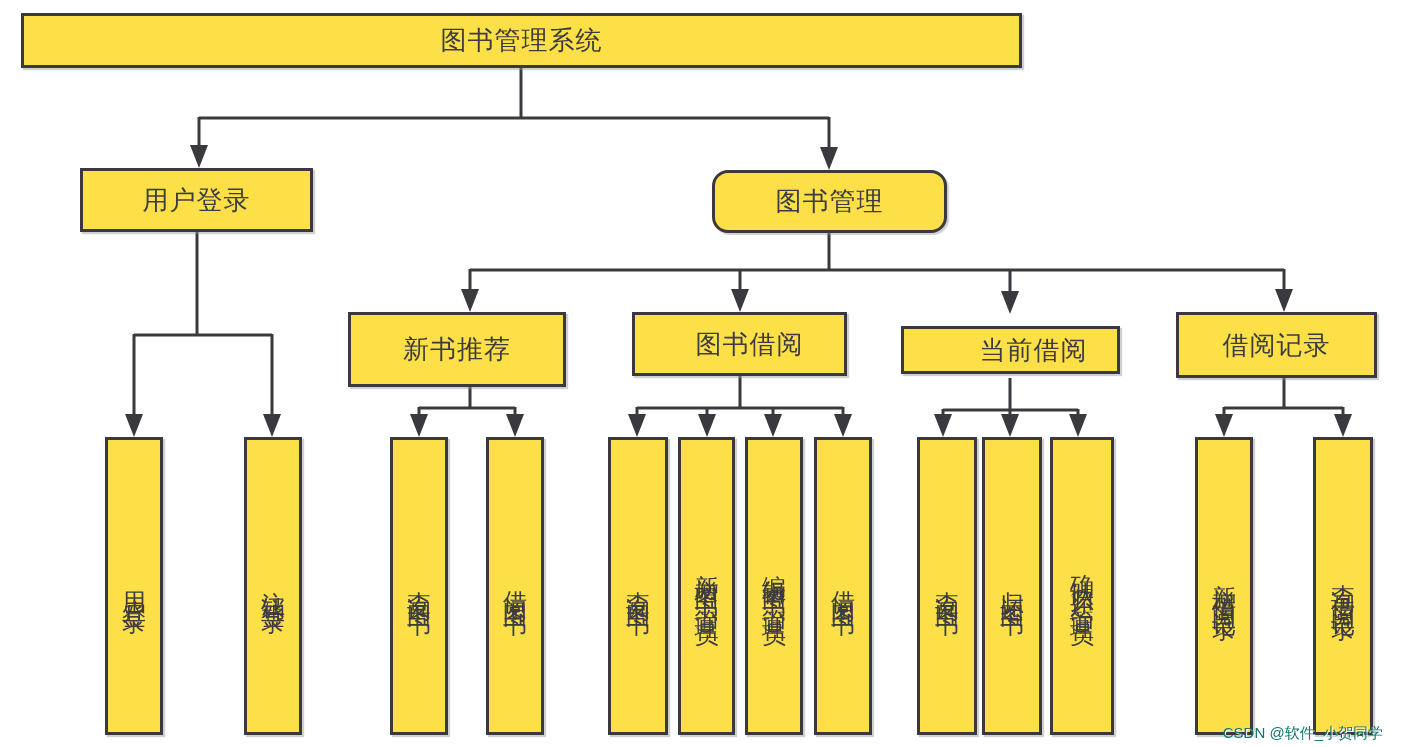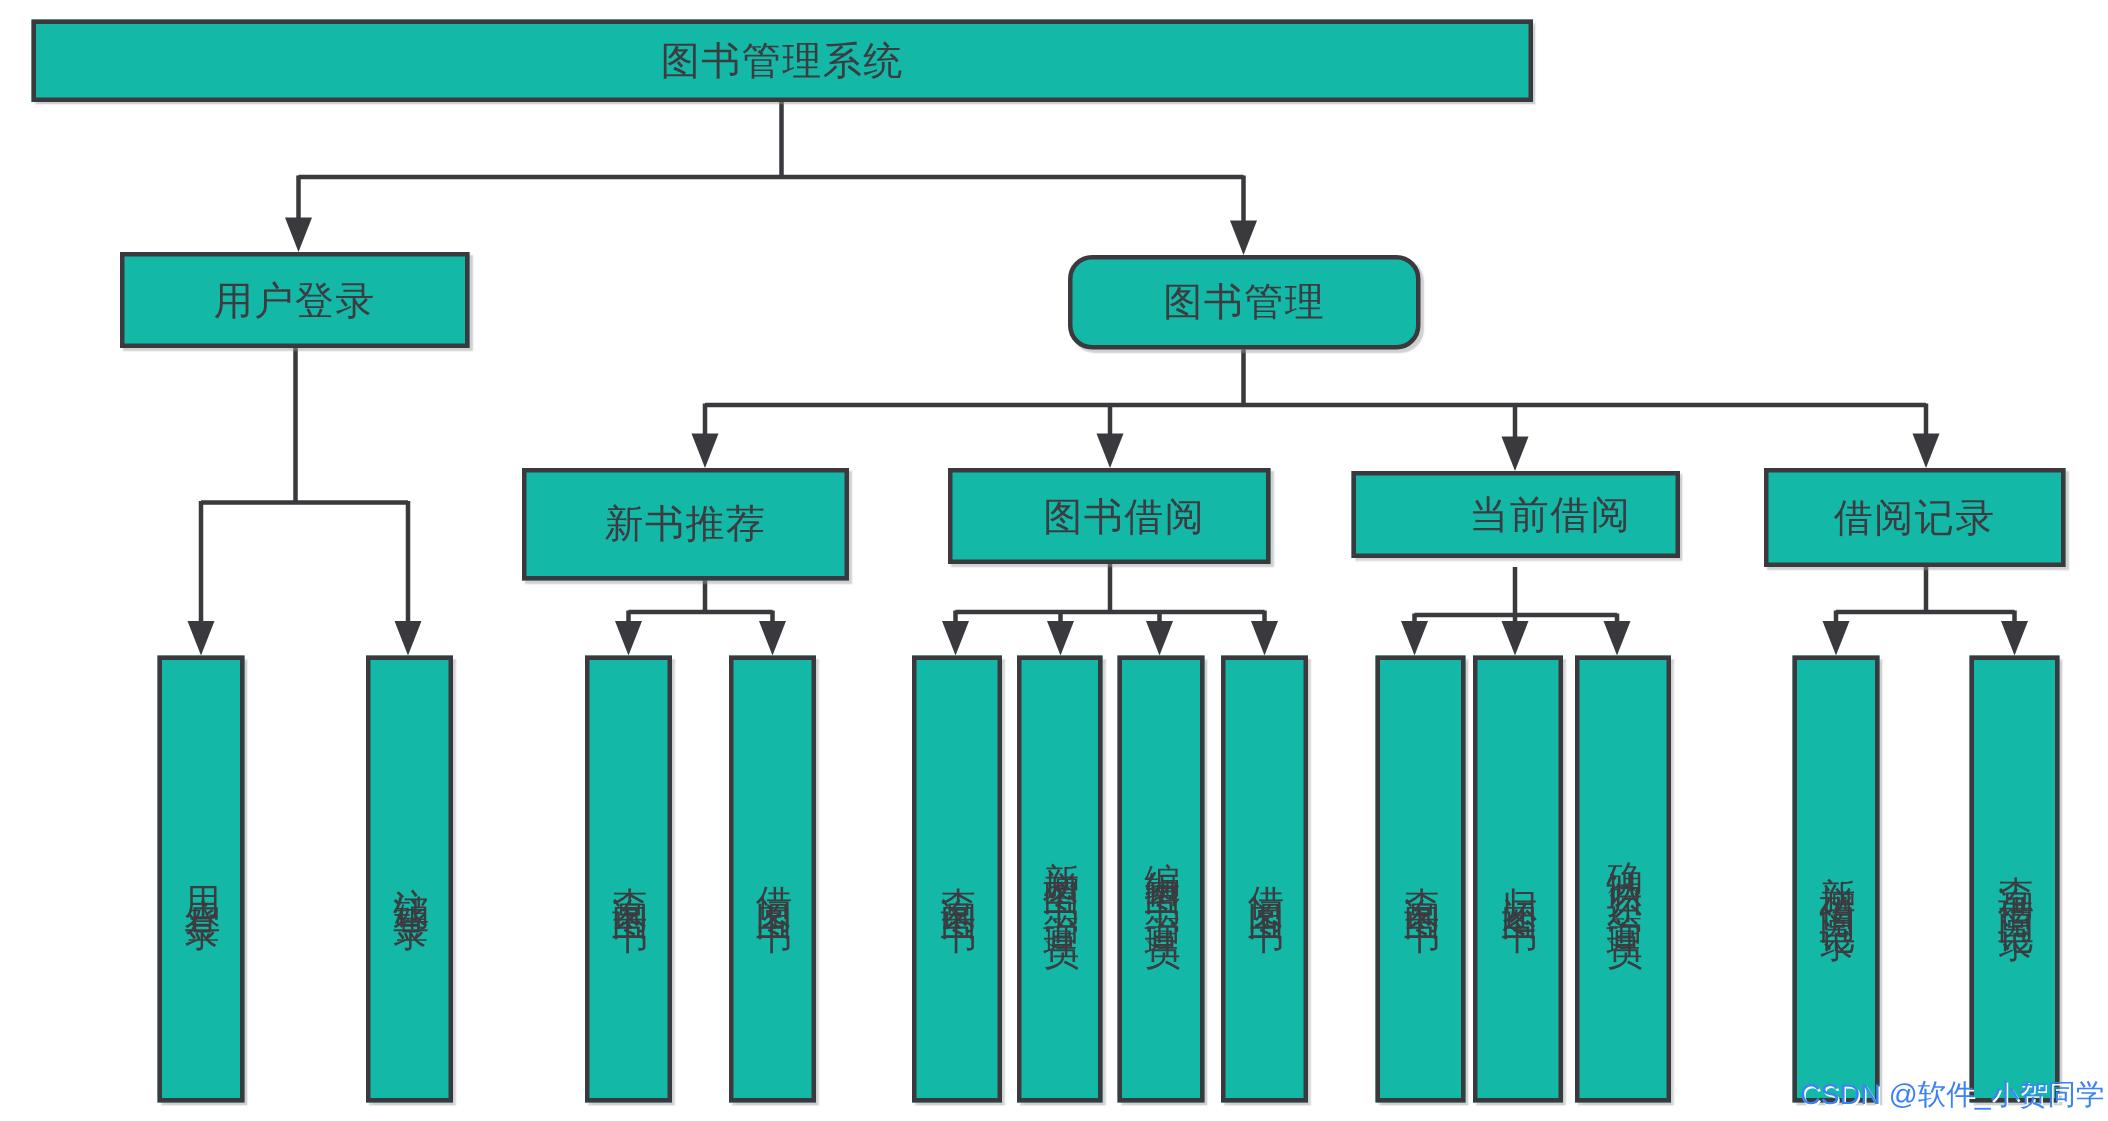--- a/index.html
+++ b/index.html
@@ -7,41 +7,41 @@
     position:relative;
     width:1405px;height:747px;
     background:#ffffff;
     font-family:"Liberation Sans","DejaVu Sans",sans-serif;
     overflow:hidden;
   }
   #connectors{position:absolute;left:0;top:0;z-index:1;}
   .node{
     position:absolute;
     box-sizing:border-box;
-    background:#14b8a6;
+    background:#fde047;
     border:3px solid #3a3a3e;
     box-shadow:2px 2px 1px rgba(150,150,150,.45);
     display:flex;align-items:center;justify-content:center;
     color:#3c3c40;
     z-index:2;
   }
   .h-node{font-size:26px;letter-spacing:1px;white-space:nowrap;}
   .leaf{
     writing-mode:vertical-rl;
     text-orientation:mixed;
     font-size:24px;
     letter-spacing:7px;
     line-height:1;
     white-space:nowrap;
   }
   #watermark{
     position:absolute;
-    right:2px;bottom:4px;
-    font-size:19px;
-    color:#3b82f6;
+    right:22px;bottom:4px;
+    font-size:15px;
+    color:#0f766e;
     text-shadow:1px 1px 0 #ffffff;
     z-index:3;
     white-space:nowrap;
   }
 </style>
 </head>
 <body>
 
 <div id="canvas">
 
@@ -81,21 +81,21 @@
       <polygon points="1334,414 1352,414 1343,437" fill="#3a3a3e" stroke="none"></polygon>
     </svg>
 
   <div class="node h-node" style="left:21px;top:13px;width:1001px;height:55px;">图书管理系统</div>
 
   <div class="node h-node" style="left:80px;top:168px;width:233px;height:64px;">用户登录</div>
   <div class="node h-node" style="left:712px;top:170px;width:235px;height:63px;border-radius:16px;">图书管理</div>
 
   <div class="node h-node" style="left:348px;top:312px;width:218px;height:75px;">新书推荐</div>
   <div class="node h-node" style="left:632px;top:312px;width:215px;height:64px;padding-left:20px;">图书借阅</div>
-  <div class="node h-node" style="left:901px;top:314px;width:219px;height:58px;padding-left:46px;">当前借阅</div>
+  <div class="node h-node" style="left:901px;top:326px;width:219px;height:48px;padding-left:46px;">当前借阅</div>
   <div class="node h-node" style="left:1176px;top:312px;width:201px;height:66px;">借阅记录</div>
 
   <div class="node leaf" style="left:105px;top:437px;width:58px;height:298px;">用户登录</div>
   <div class="node leaf" style="left:244px;top:437px;width:58px;height:298px;">注销登录</div>
 
   <div class="node leaf" style="left:390px;top:437px;width:58px;height:298px;">查询图书</div>
   <div class="node leaf" style="left:486px;top:437px;width:58px;height:298px;">借阅图书</div>
 
   <div class="node leaf" style="left:608px;top:437px;width:60px;height:298px;">查询图书</div>
   <div class="node leaf" style="left:678px;top:437px;width:57px;height:298px;">新增图书（管理员）</div>

